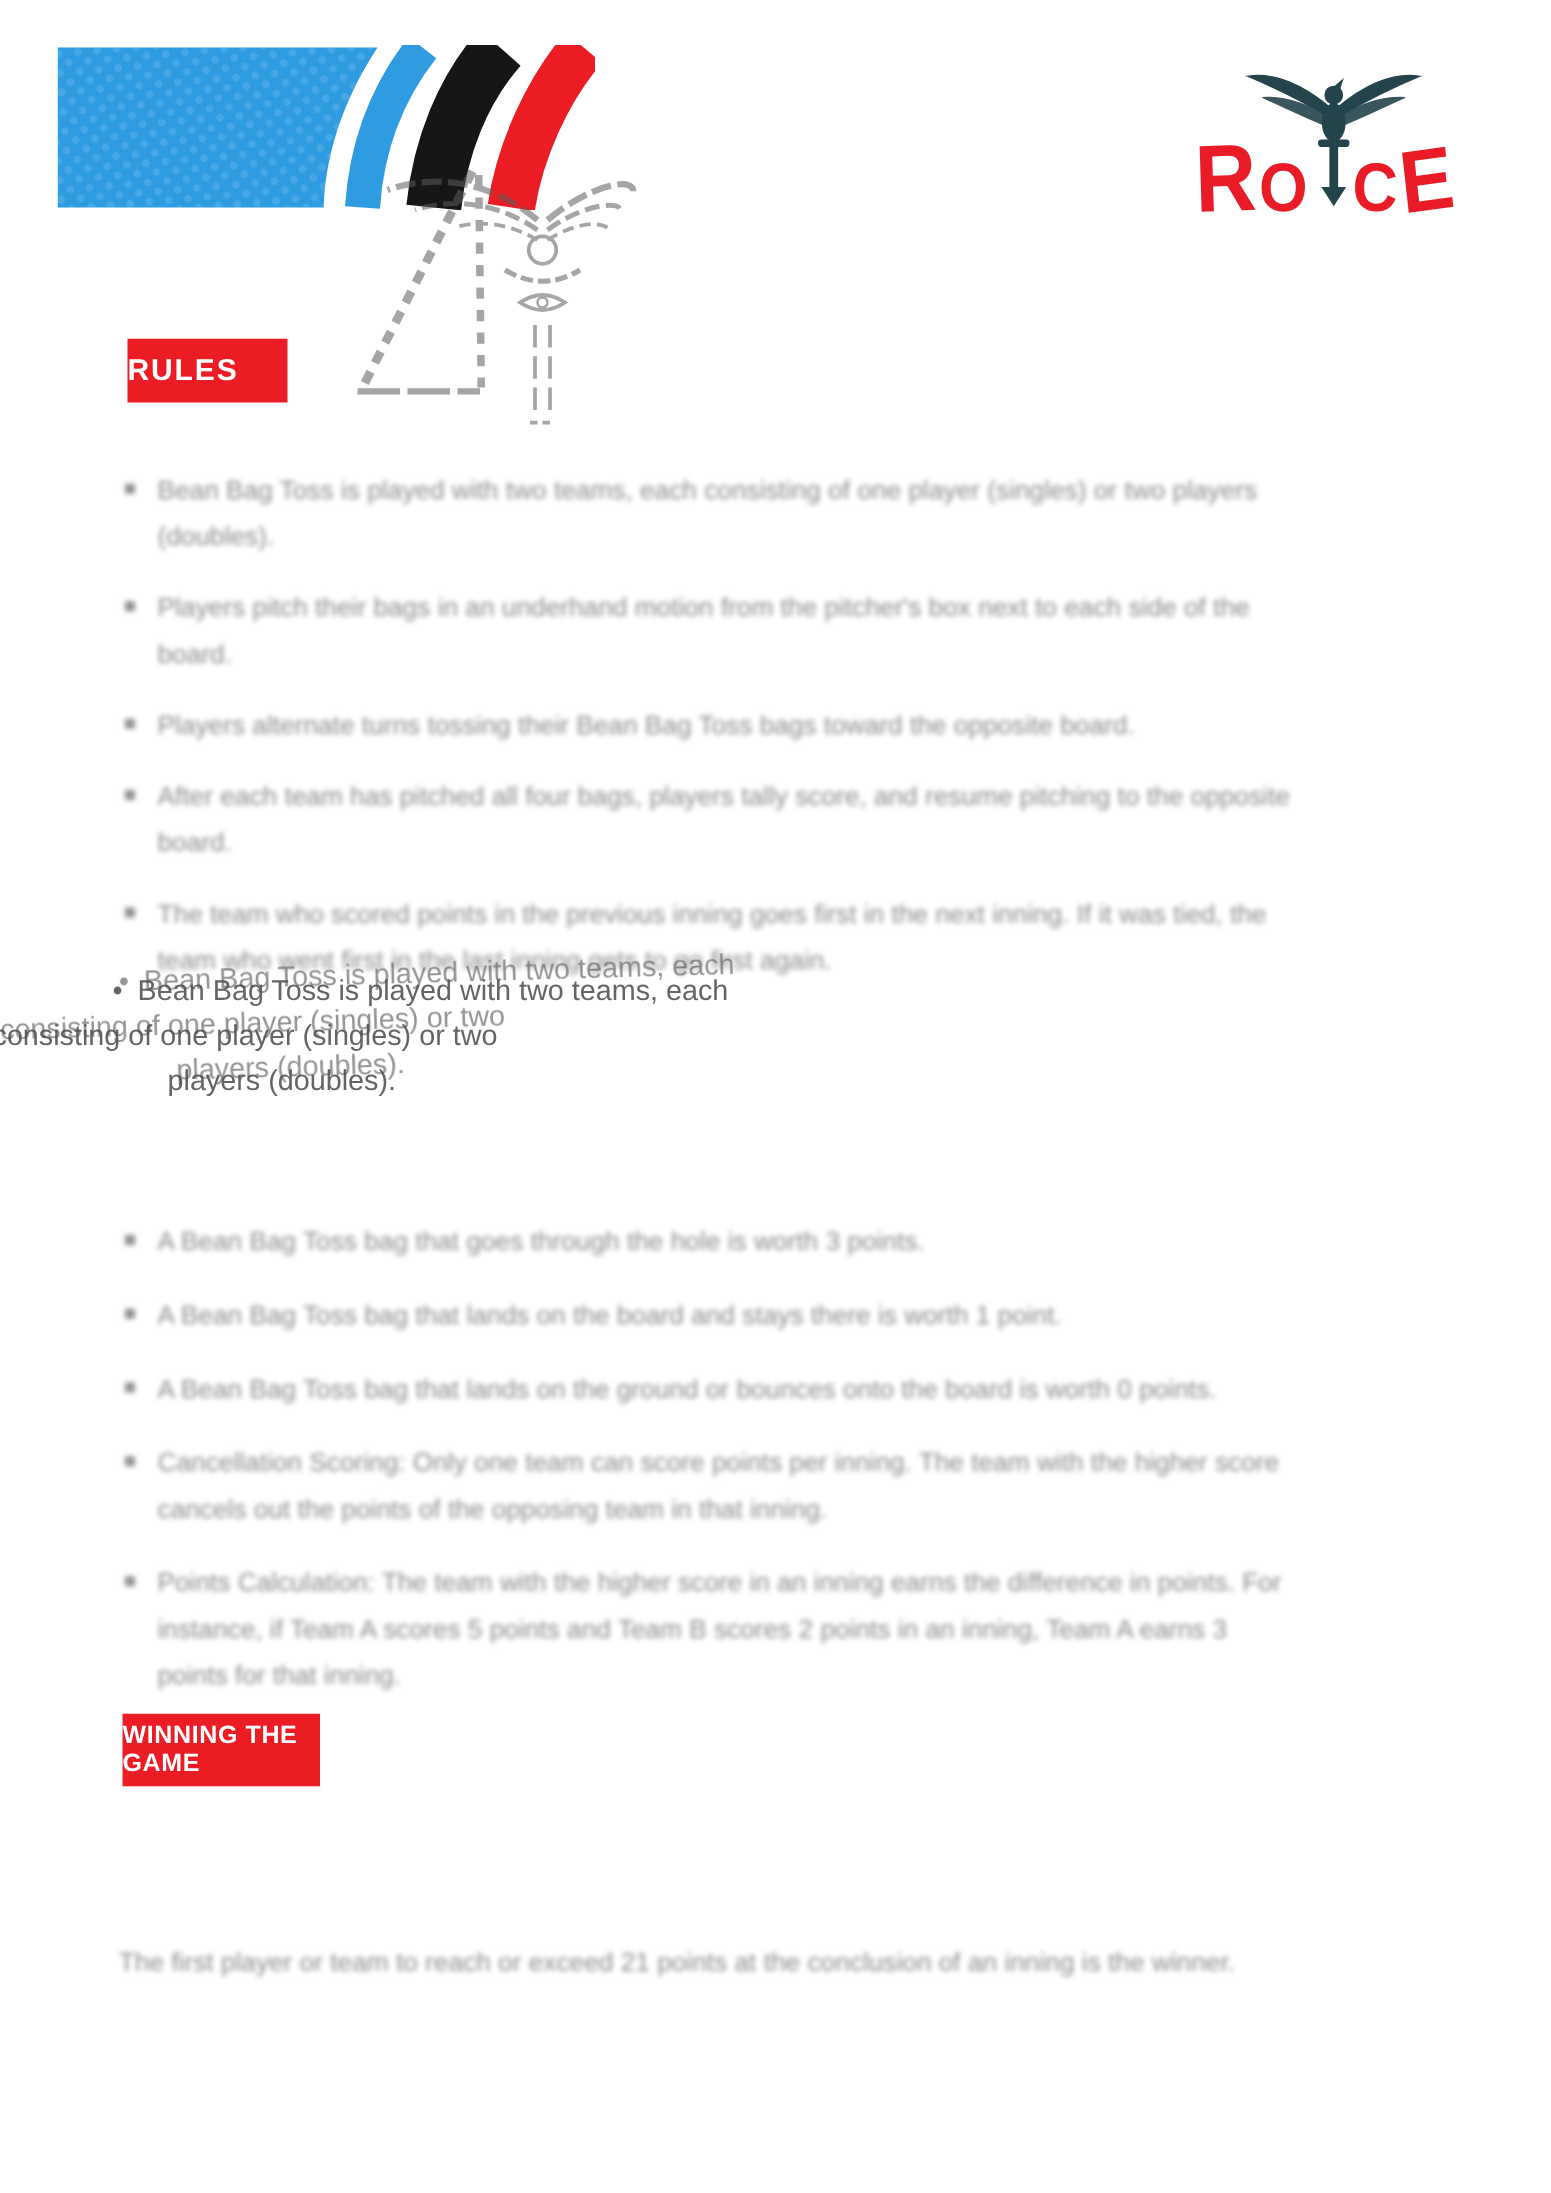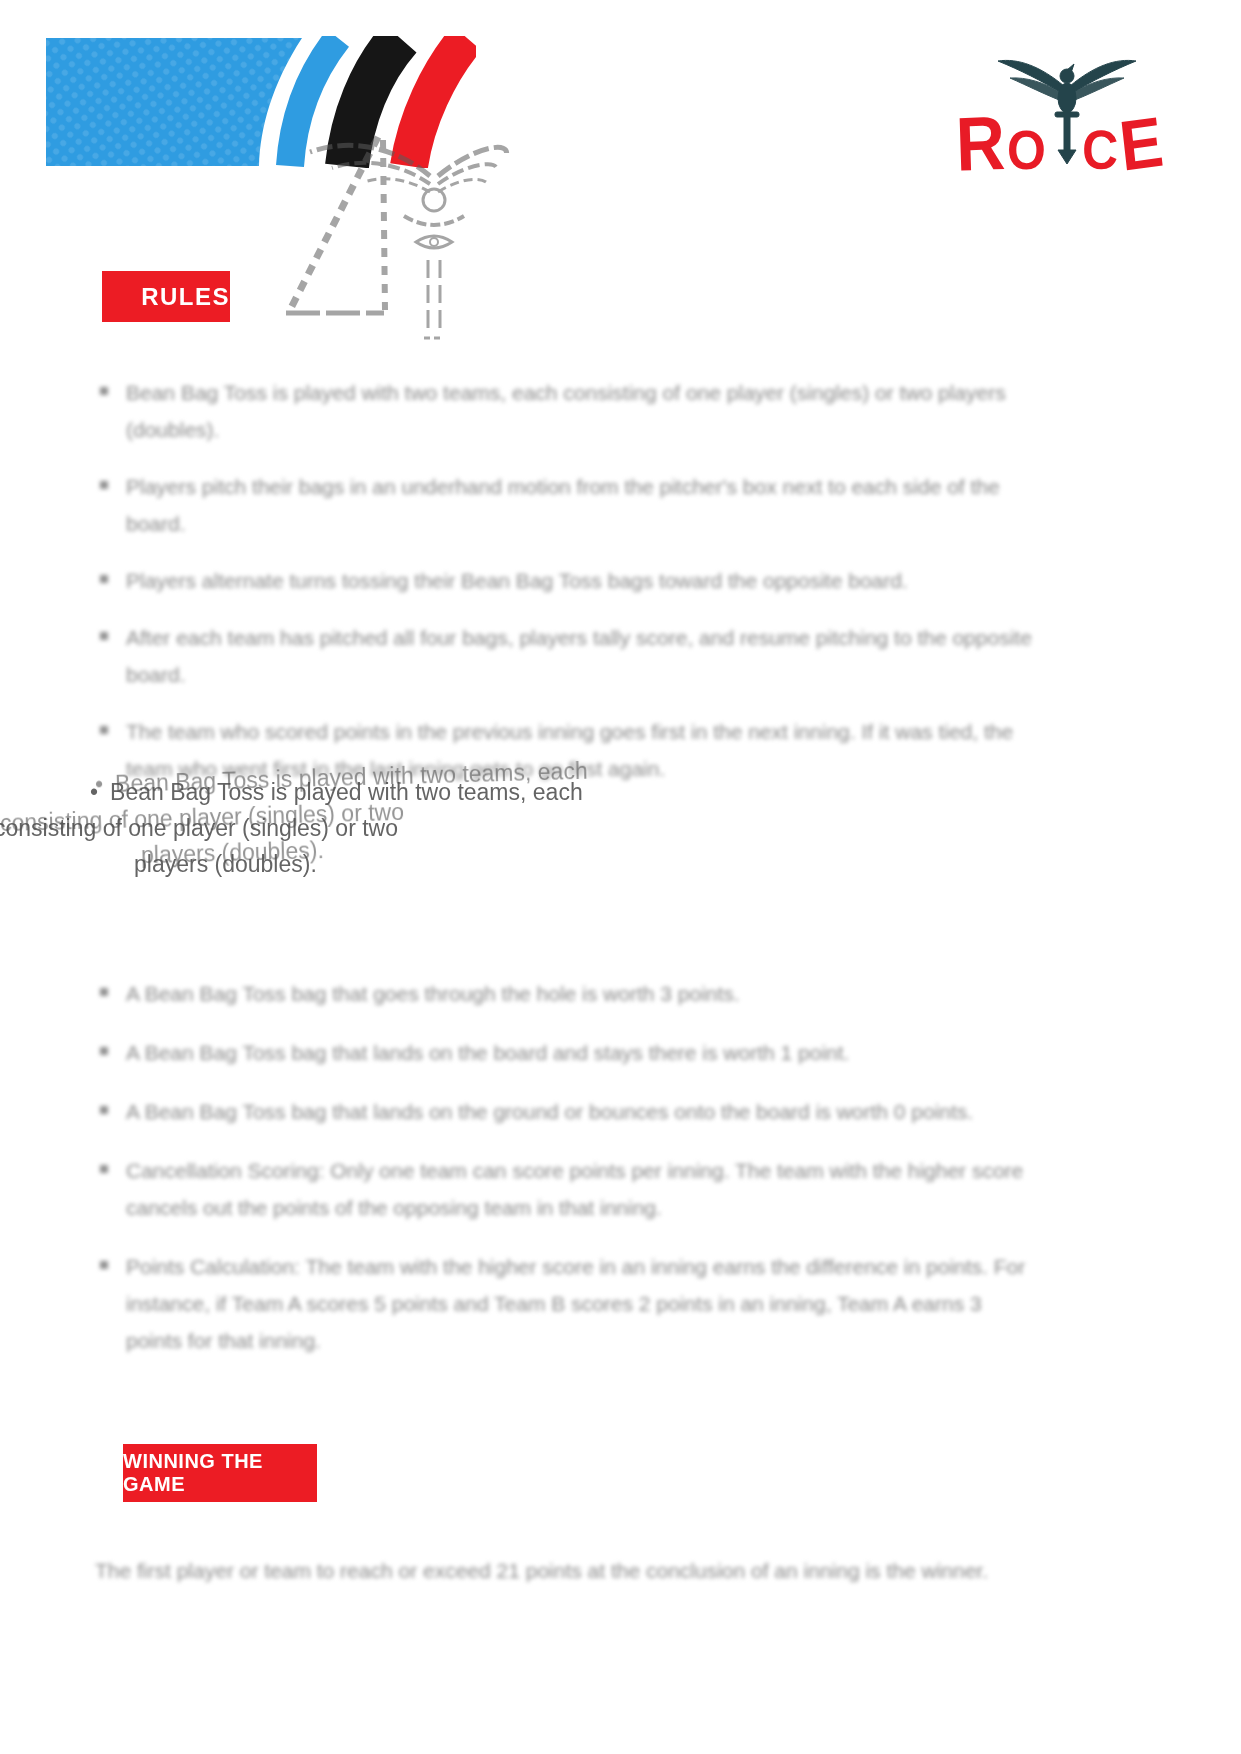--- a/index.html
+++ b/index.html
@@ -18,24 +18,24 @@
                 align-items:flex-end;color:#E81B26;font-weight:700;line-height:.8;}
   .lR{font-size:68px;transform:scaleY(1.12) rotate(-2deg);}
   .lO{font-size:50px;margin-left:2px;transform:scaleY(1.1);}
   .gap{width:36px;}
   .lC{font-size:50px;transform:scaleY(1.1) rotate(2deg);}
   .lE{font-size:64px;transform:scaleY(1.1) rotate(-7deg);margin-left:2px;}
   .eagle{position:absolute;left:38px;top:-6px;width:146px;height:122px;}
 
   
   .badge{position:absolute;background:#EC1C24;color:#fff;font-weight:700;
-         display:flex;align-items:center;justify-content:flex-end;letter-spacing:1.5px;}
+         display:flex;align-items:center;justify-content:flex-start;letter-spacing:1.5px;}
   .badge-rules{left:102px;top:271px;width:128px;height:51px;font-size:24px;}
   .badge-scoring{left:103px;top:861px;width:162px;height:55px;font-size:26px;}
-  .badge-winning{left:98px;top:1444px;width:194px;height:58px;font-size:20px;letter-spacing:.5px;margin-left:25px;}
+  .badge-winning{left:98px;top:1371px;width:158px;height:58px;font-size:20px;letter-spacing:.5px;}
 
   
   .bullets{position:absolute;left:100px;margin:0;padding:0;list-style:none;}
   .bullets li{display:flex;gap:18px;margin:0 0 20px 0;filter:blur(2.3px);}
   .bullets .marker{flex:none;width:8px;height:8px;background:#8f8f8f;margin-top:13px;}
   .bullets .btxt{width:915px;color:#8a8a8a;font-size:21px;line-height:37px;}
   .rules-list{top:374px;}
   .scoring-list{top:975px;margin-bottom:0;}
   .scoring-list li{margin-bottom:22px;}
   .para{position:absolute;left:95px;top:1552px;width:965px;color:#8a8a8a;

